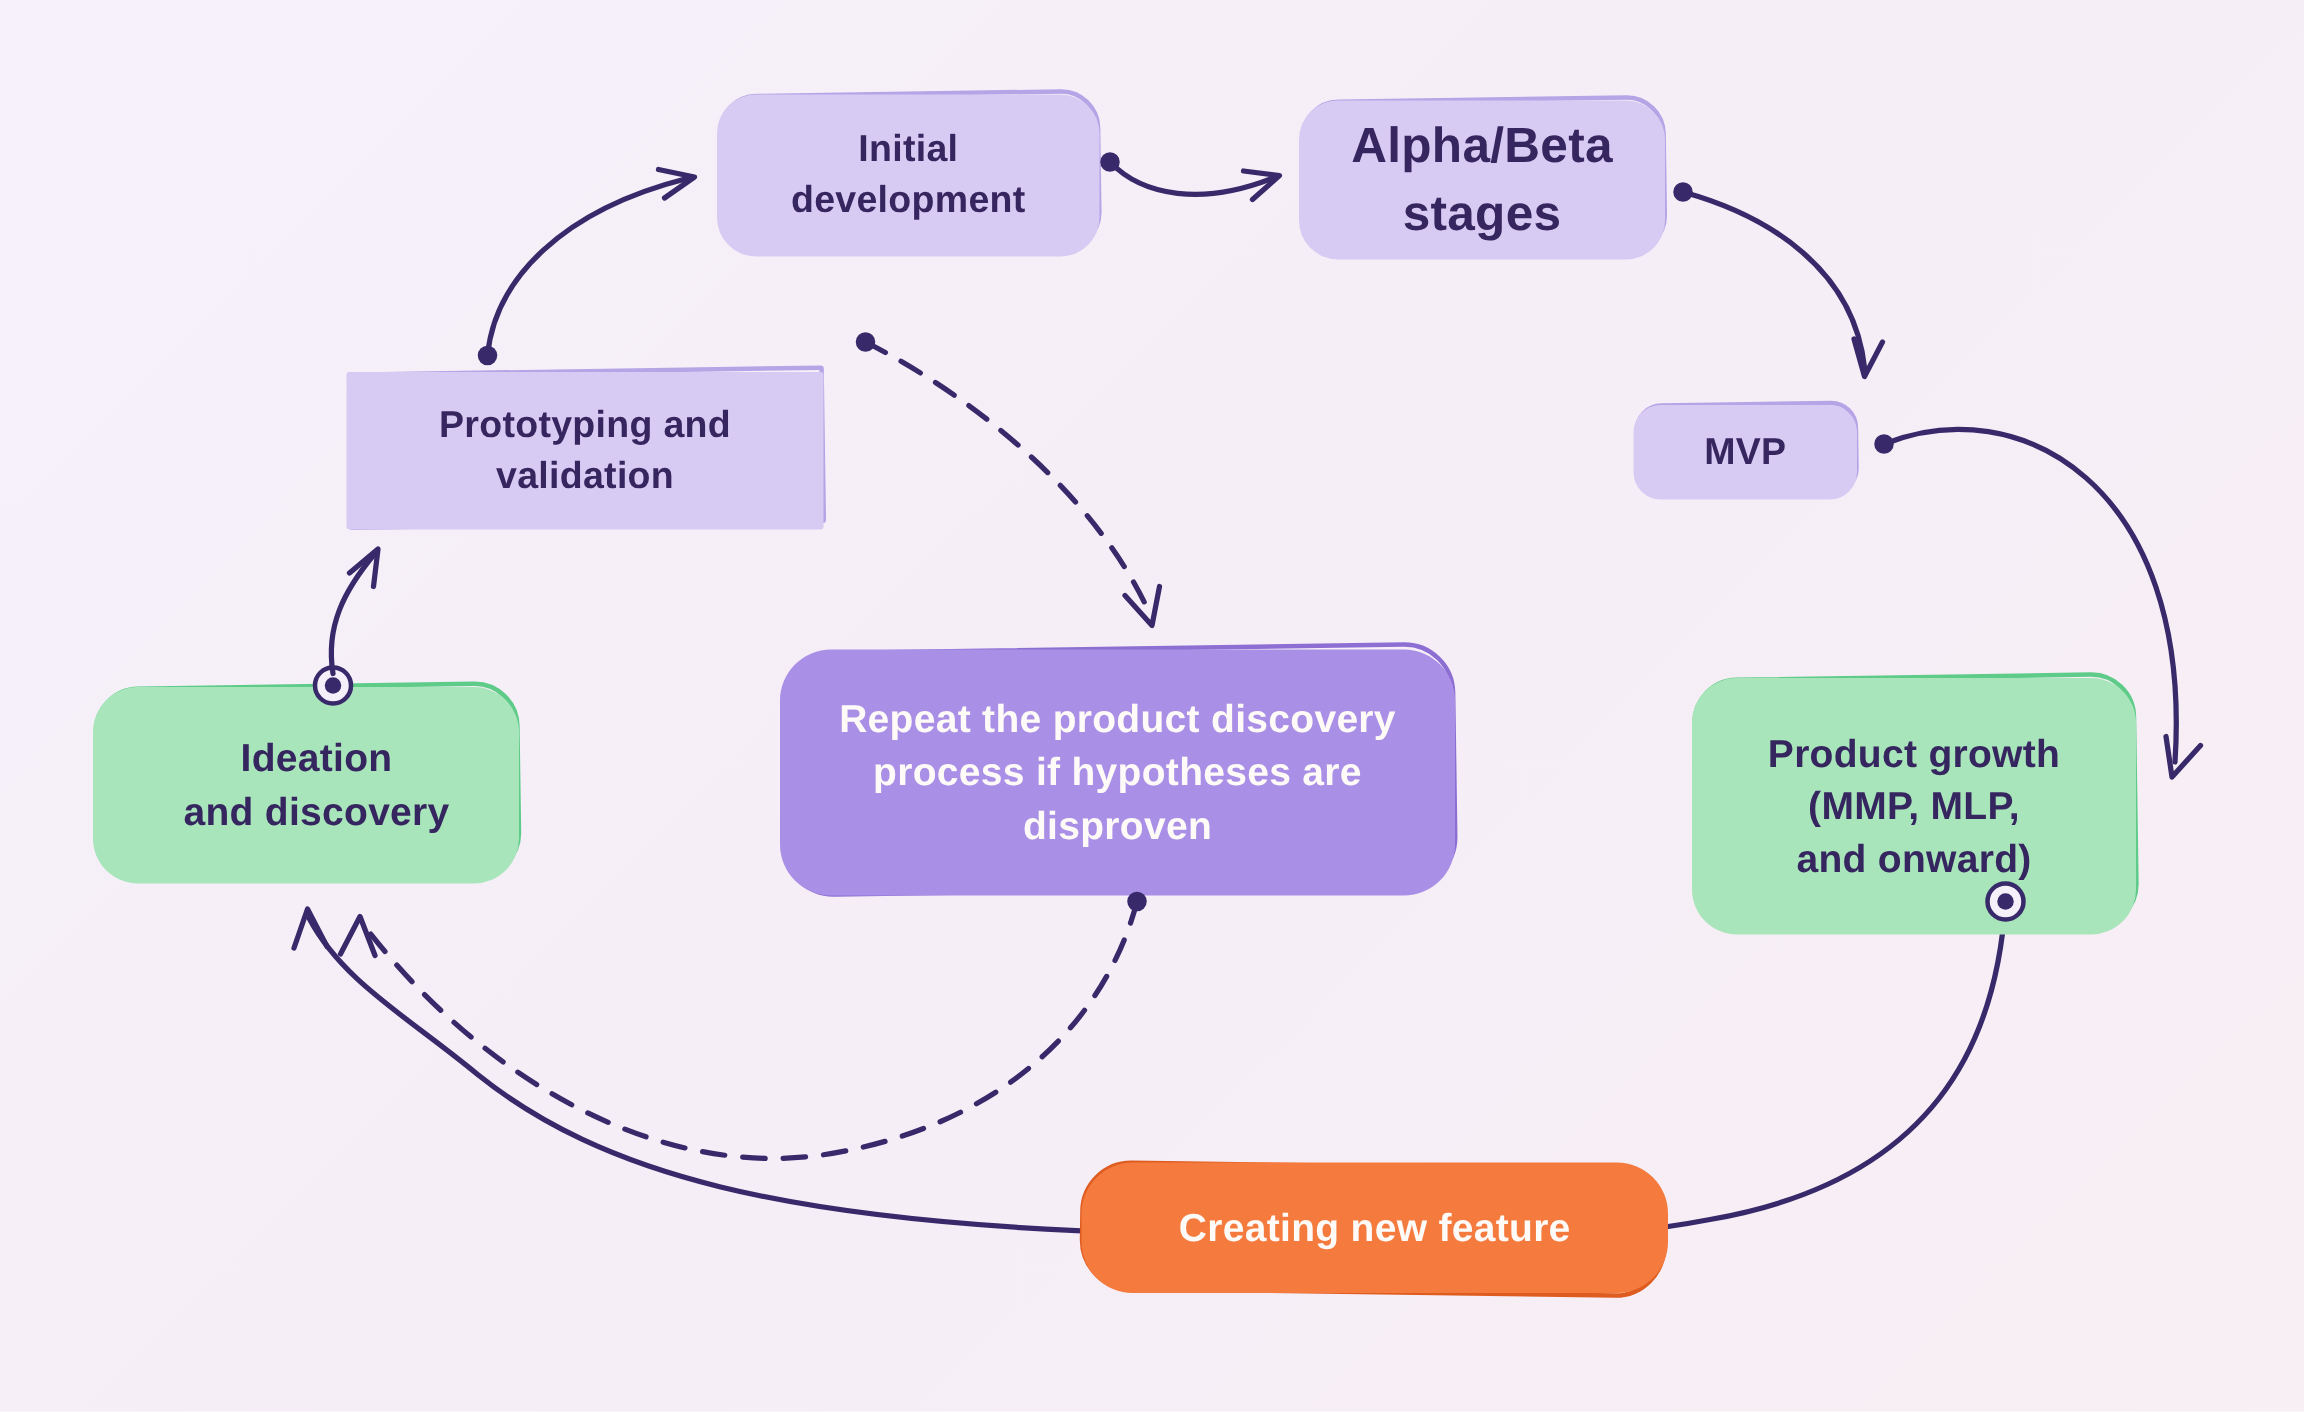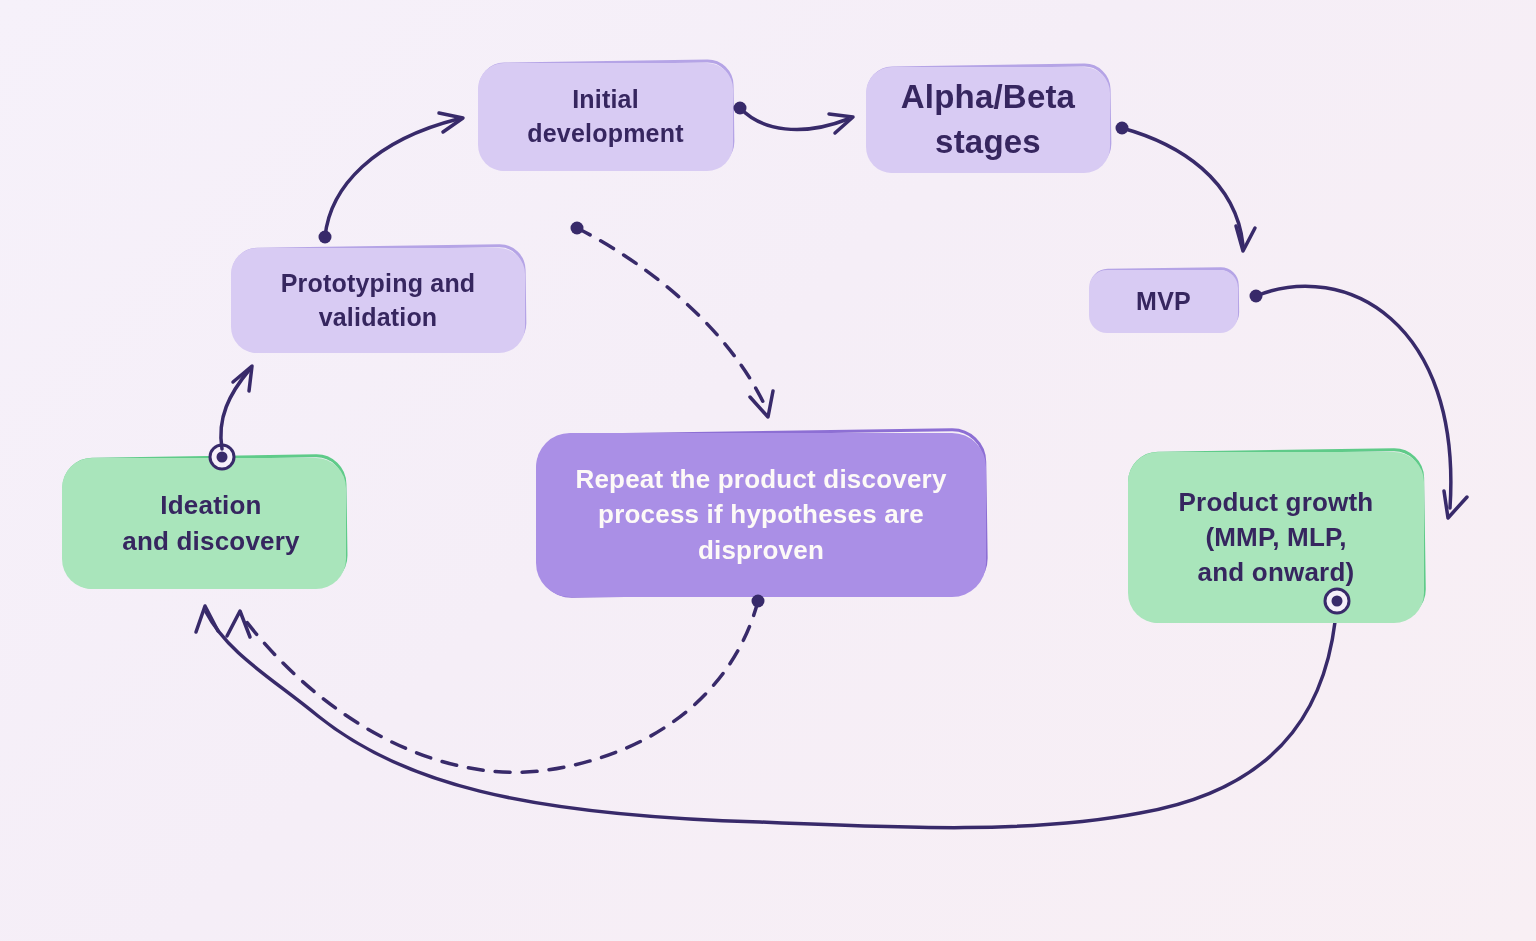--- a/index.html
+++ b/index.html
@@ -63,46 +63,49 @@
     <div class="node lavender" style="left:478px;top:63px;width:255px;height:108px;border-radius:26px;font-size:25px;">
       <span class="node-label">Initial
 development</span>
     </div>
 
     <div class="node lavender" style="left:866px;top:67px;width:244px;height:106px;border-radius:26px;font-size:33px;">
       <span class="node-label">Alpha/Beta
 stages</span>
     </div>
 
-    <div class="node lavender" style="left:231px;top:248px;width:294px;height:105px;border-radius:26px;font-size:25px;">
+    <div class="node lavender" style="left:231px;top:248px;width:318px;height:105px;border-radius:2px;font-size:25px;">
       <span class="node-label">Prototyping and
 validation</span>
     </div>
 
     <div class="node lavender" style="left:1089px;top:270px;width:149px;height:63px;border-radius:18px;font-size:25px;">
       <span class="node-label">MVP</span>
     </div>
 
     <div class="node green" style="left:62px;top:458px;width:284px;height:131px;border-radius:30px;font-size:26px;padding-left:14px;">
       <span class="node-label">Ideation
 and discovery</span>
     </div>
 
-    <div class="node purple-mid" style="left:536px;top:433px;width:450px;height:164px;border-radius:34px;font-size:26px;">
+    <div class="node purple-mid" style="left:520px;top:433px;width:450px;height:164px;border-radius:34px;font-size:26px;">
       <span class="node-label">Repeat the product discovery
 process if hypotheses are
 disproven</span>
     </div>
 
     <div class="node green" style="left:1128px;top:452px;width:296px;height:171px;border-radius:30px;font-size:26px;">
       <span class="node-label">Product growth
 (MMP, MLP,
 and onward)</span>
     </div>
 
+    <div class="node orange tilt-cw" style="left:721px;top:775px;width:391px;height:87px;border-radius:34px;font-size:26px;">
+      <span class="node-label">Creating new feature</span>
+    </div>
 
   </div>
 
   <svg class="flow layer-over" width="1536" height="941" viewBox="0 0 1536 941">
 
     <g>
       <circle class="ring" cx="222" cy="457" r="12"></circle>
       <circle class="dot" cx="222" cy="457" r="5.5"></circle>
       <path class="stroke" d="M 222 449 C 217 418 229 394 250 369"></path>
       <path class="stroke" d="M 233 382 L 252 366 L 249 391"></path>

